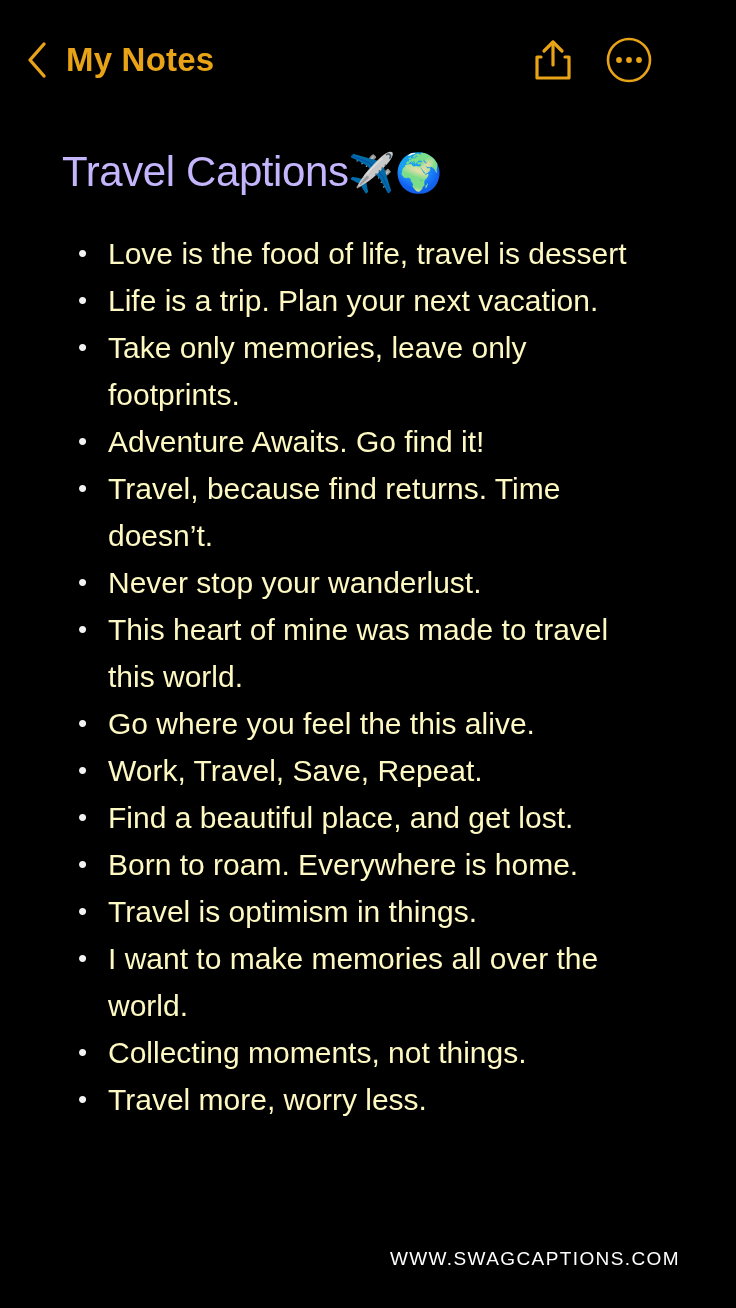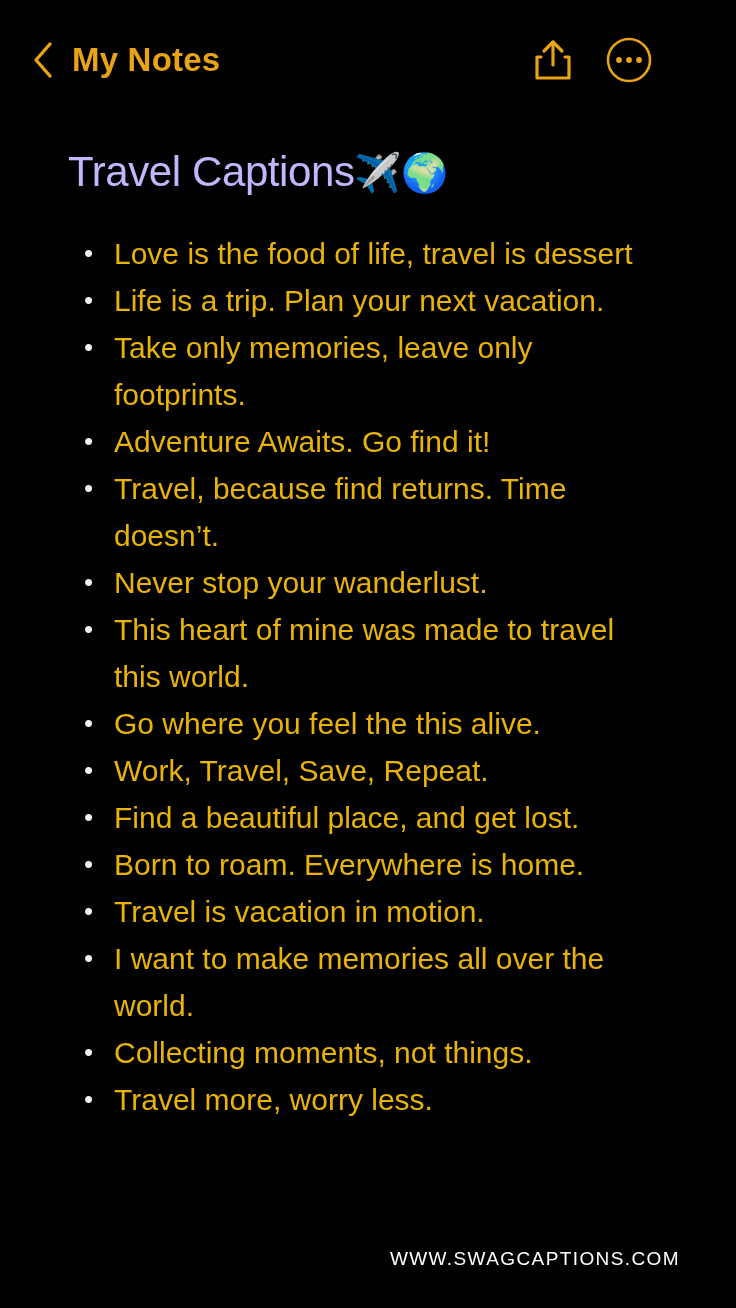--- a/index.html
+++ b/index.html
@@ -8,21 +8,20 @@
     height: 1308px;
     background: #000000;
     font-family: "Liberation Sans", sans-serif;
     overflow: hidden;
   }
   .screen {
     position: relative;
     width: 680px;
     height: 1308px;
     background: #000000;
-    padding-left: 6px;
   }
 
   
   .navbar {
     position: relative;
     height: 120px;
     display: flex;
     align-items: center;
     padding: 0 28px 0 24px;
   }
@@ -75,21 +74,21 @@
   .note-title .emoji {
     font-size: 38px;
     letter-spacing: -1px;
   }
   ul.caption-list {
     list-style: none;
     padding-left: 10px;
   }
   ul.caption-list li {
     position: relative;
-    color: #eab308;
+    color: #fef9c3;
     font-size: 30px;
     line-height: 47px;
     padding-left: 36px;
     margin-bottom: 0;
     max-width: 600px;
   }
   ul.caption-list li::before {
     content: "\2022";
     position: absolute;
     left: 6px;
@@ -155,21 +154,21 @@
       <li>Life is a trip. Plan your next vacation.</li>
       <li>Take only memories, leave only footprints.</li>
       <li>Adventure Awaits. Go find it!</li>
       <li>Travel, because find returns. Time doesn’t.</li>
       <li>Never stop your wanderlust.</li>
       <li>This heart of mine was made to travel this world.</li>
       <li>Go where you feel the this alive.</li>
       <li>Work, Travel, Save, Repeat.</li>
       <li>Find a beautiful place, and get lost.</li>
       <li>Born to roam. Everywhere is home.</li>
-      <li>Travel is vacation in motion.</li>
+      <li>Travel is optimism in things.</li>
       <li>I want to make memories all over the world.</li>
       <li>Collecting moments, not things.</li>
       <li>Travel more, worry less.</li>
     </ul>
   </div>
 
   <div class="footer">WWW.SWAGCAPTIONS.COM</div>
 
 </div>
 

